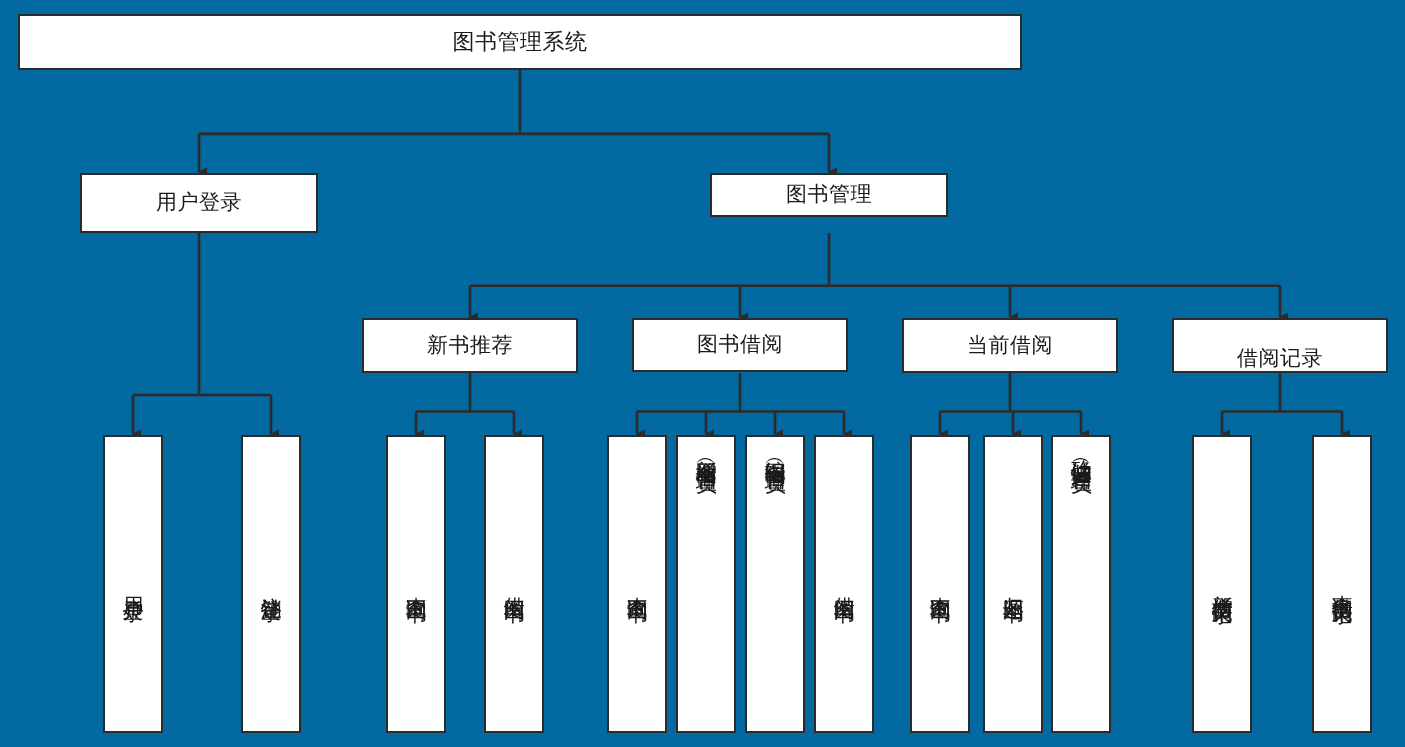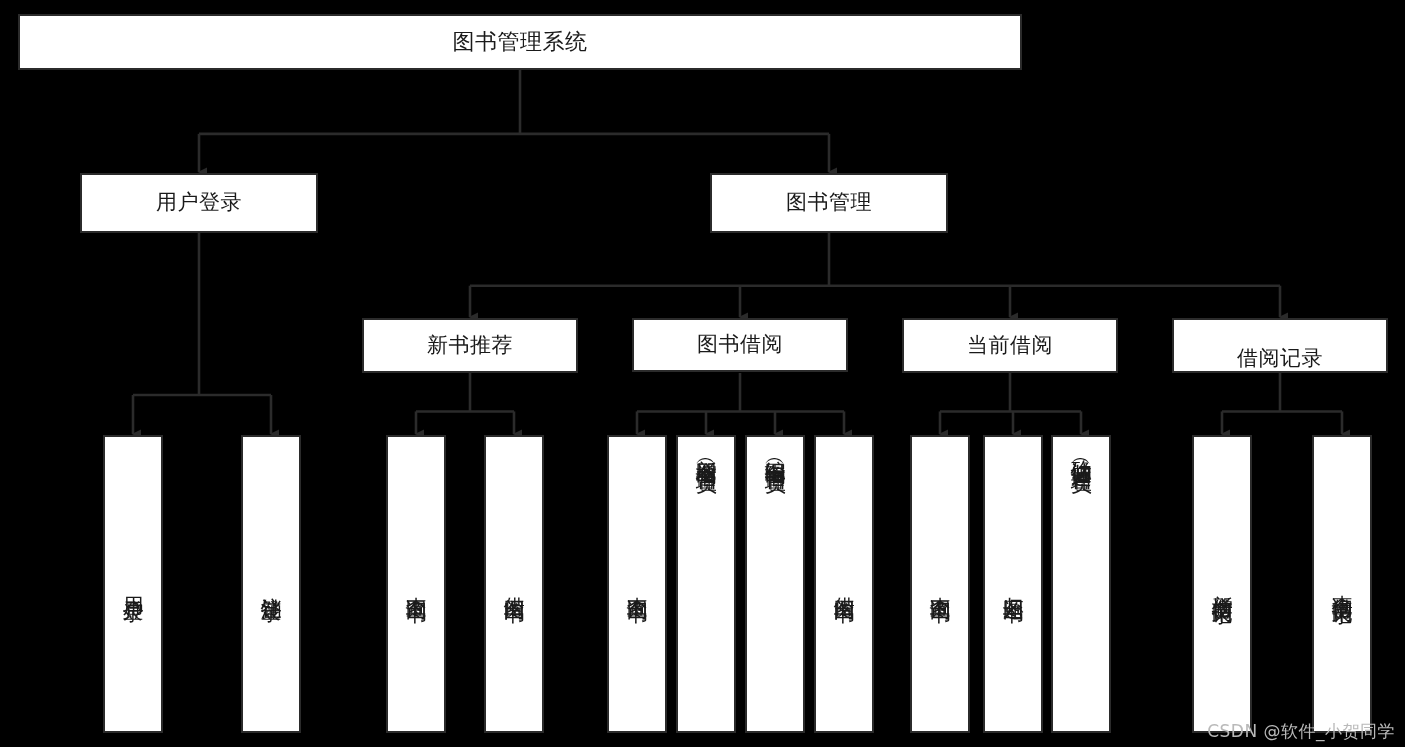--- a/index.html
+++ b/index.html
@@ -8,21 +8,21 @@
     padding: 0;
     background: #ffffff;
   }
   body {
     font-family: "DejaVu Sans", "Liberation Sans", sans-serif;
   }
   #canvas {
     position: relative;
     width: 1405px;
     height: 747px;
-    background: #000000;
+    background: #0369a1;
     overflow: hidden;
   }
   #edges {
     position: absolute;
     left: 0;
     top: 0;
     width: 1405px;
     height: 747px;
     pointer-events: none;
   }
@@ -124,21 +124,21 @@
       </g>
   </svg>
 
   <div id="node-layer">
       <div class="node h-node root" style="left: 18px; top: 14px; width: 1004px; height: 56px;">
         <span class="node-label">图书管理系统</span>
       </div>
       <div class="node h-node" style="left: 80px; top: 173px; width: 238px; height: 60px;">
         <span class="node-label">用户登录</span>
       </div>
-      <div class="node h-node" style="left: 710px; top: 173px; width: 238px; height: 60px;">
+      <div class="node h-node" style="left: 710px; top: 173px; width: 238px; height: 44px;">
         <span class="node-label">图书管理</span>
       </div>
       <div class="node h-node" style="left: 362px; top: 318px; width: 216px; height: 55px; align-items: center;">
         <span class="node-label">新书推荐</span>
       </div>
       <div class="node h-node" style="left: 632px; top: 318px; width: 216px; height: 54px;">
         <span class="node-label">图书借阅</span>
       </div>
       <div class="node h-node" style="left: 902px; top: 318px; width: 216px; height: 55px;">
         <span class="node-label">当前借阅</span>
@@ -180,14 +180,13 @@
         <span class="node-label">确认归还（管理员）</span>
       </div>
       <div class="node v-node" style="left: 1192px; top: 435px; width: 60px; height: 298px;">
         <span class="node-label">新增借阅记录</span>
       </div>
       <div class="node v-node" style="left: 1312px; top: 435px; width: 60px; height: 298px;">
         <span class="node-label">查询借阅记录</span>
       </div>
     </div>
 
-  <div class="watermark">CSDN @软件_小贺同学</div>
 </div>
 
 </body></html>

